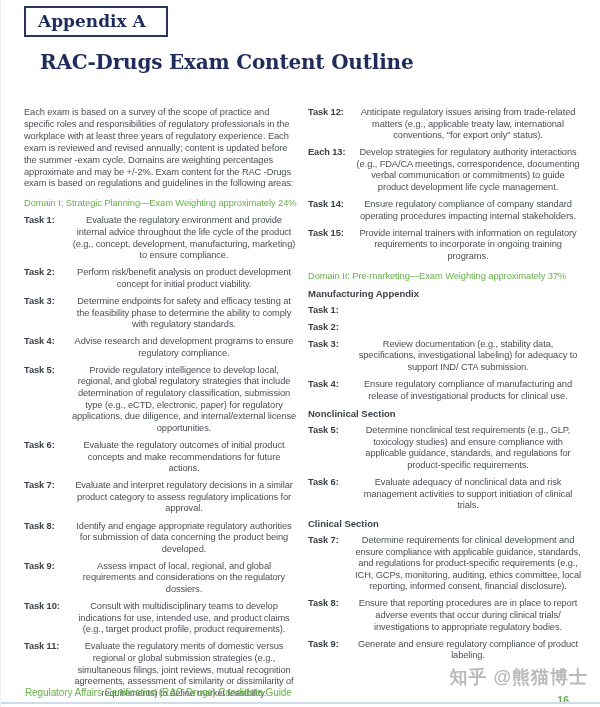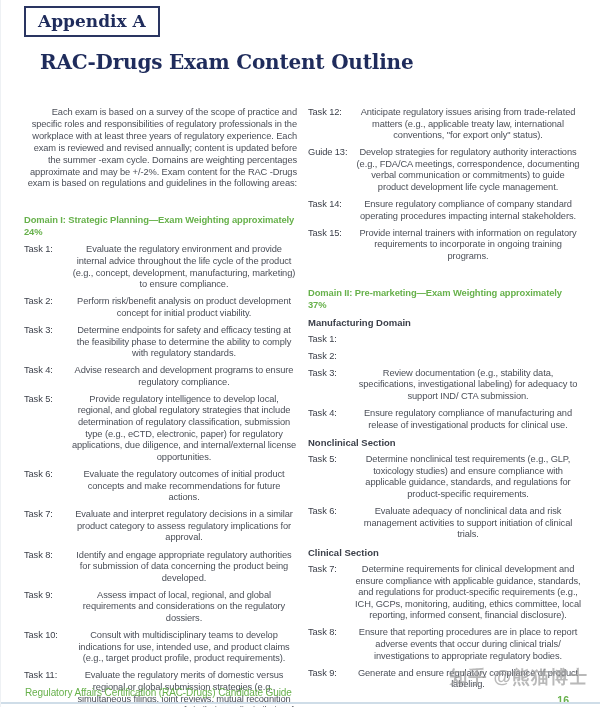--- a/index.html
+++ b/index.html
@@ -10,21 +10,21 @@
     overflow:hidden;
     font-family:"Liberation Sans",sans-serif;
     box-sizing:border-box;
     border-left:1px solid #eef1f4;
   }
   .content{padding:0 20px 0 23px;}
   
   .appendix-box{
     display:inline-block;
     margin-top:6px;
-    padding:3px 12px 4px 12px;
+    padding:3px 20px 4px 12px;
     border:2px solid #2a3561;
     font-family:"DejaVu Serif","Liberation Serif",serif;
     font-weight:700;
     font-size:17px;
     color:var(--navy,#1f2c5c);
   }
   h1.page-title{
     margin:13px 0 0 16px;
     font-family:"DejaVu Serif","Liberation Serif",serif;
     font-weight:700;
@@ -38,48 +38,47 @@
     gap:11px;
     margin-top:33px;
   }
   .col{width:273px;flex:0 0 273px;}
   .intro{
     margin:0 0 7px 0;
     font-size:9.3px;
     line-height:11.9px;
     letter-spacing:-0.1px;
     color:var(--body,#4b4f58);
-    text-align:right;
   }
   .domain-heading{
-    margin:24px 0 6px 0;
+    margin:7px 0 6px 0;
     font-size:9.4px;
     line-height:12px;
-    font-weight:700;
+    font-weight:400;
     letter-spacing:-0.1px;
     color:var(--green,#67b14b);
   }
   .section-heading{
     margin:6px 0 5px 0;
     font-size:9.5px;
     line-height:12px;
     font-weight:700;
     color:#3b3f49;
   }
   .task{
     display:flex;
     margin:0 0 5.5px 0;
     font-size:9.3px;
     line-height:11.6px;
     letter-spacing:-0.1px;
     color:var(--body,#4b4f58);
   }
   .task-label{
     flex:0 0 47px;
-    font-weight:400;
+    font-weight:700;
     color:#3b3f49;
   }
   .task-text{flex:1;text-align:center;}
   
   .footer-guide{
     position:absolute;
     left:24px;bottom:9px;
     font-size:10px;
     letter-spacing:-0.1px;
     color:var(--green,#67b14b);
@@ -168,33 +167,33 @@
             </div>
           </div>
       </div>
       <div class="col">
         <div>
             <div class="task">
               <span class="task-label">Task 12:</span>
               <span class="task-text">Anticipate regulatory issues arising from trade-related matters (e.g., applicable treaty law, international conventions, "for export only" status).</span>
             </div>
             <div class="task">
-              <span class="task-label">Guide 13:</span>
+              <span class="task-label">Each 13:</span>
               <span class="task-text">Develop strategies for regulatory authority interactions (e.g., FDA/CA meetings, correspondence, documenting verbal communication or commitments) to guide product development life cycle management.</span>
             </div>
             <div class="task">
               <span class="task-label">Task 14:</span>
               <span class="task-text">Ensure regulatory compliance of company standard operating procedures impacting internal stakeholders.</span>
             </div>
             <div class="task">
               <span class="task-label">Task 15:</span>
               <span class="task-text">Provide internal trainers with information on regulatory requirements to incorporate in ongoing training programs.</span>
             </div>
             <p class="domain-heading">Domain II: Pre-marketing—Exam Weighting approximately 37%</p>
-            <p class="section-heading">Manufacturing Domain</p>
+            <p class="section-heading">Manufacturing Appendix</p>
             <div class="task">
               <span class="task-label">Task 1:</span>
             </div>
             <div class="task">
               <span class="task-label">Task 2:</span>
             </div>
             <div class="task">
               <span class="task-label">Task 3:</span>
               <span class="task-text">Review documentation (e.g., stability data, specifications, investigational labeling) for adequacy to support IND/ CTA submission.</span>
             </div>

